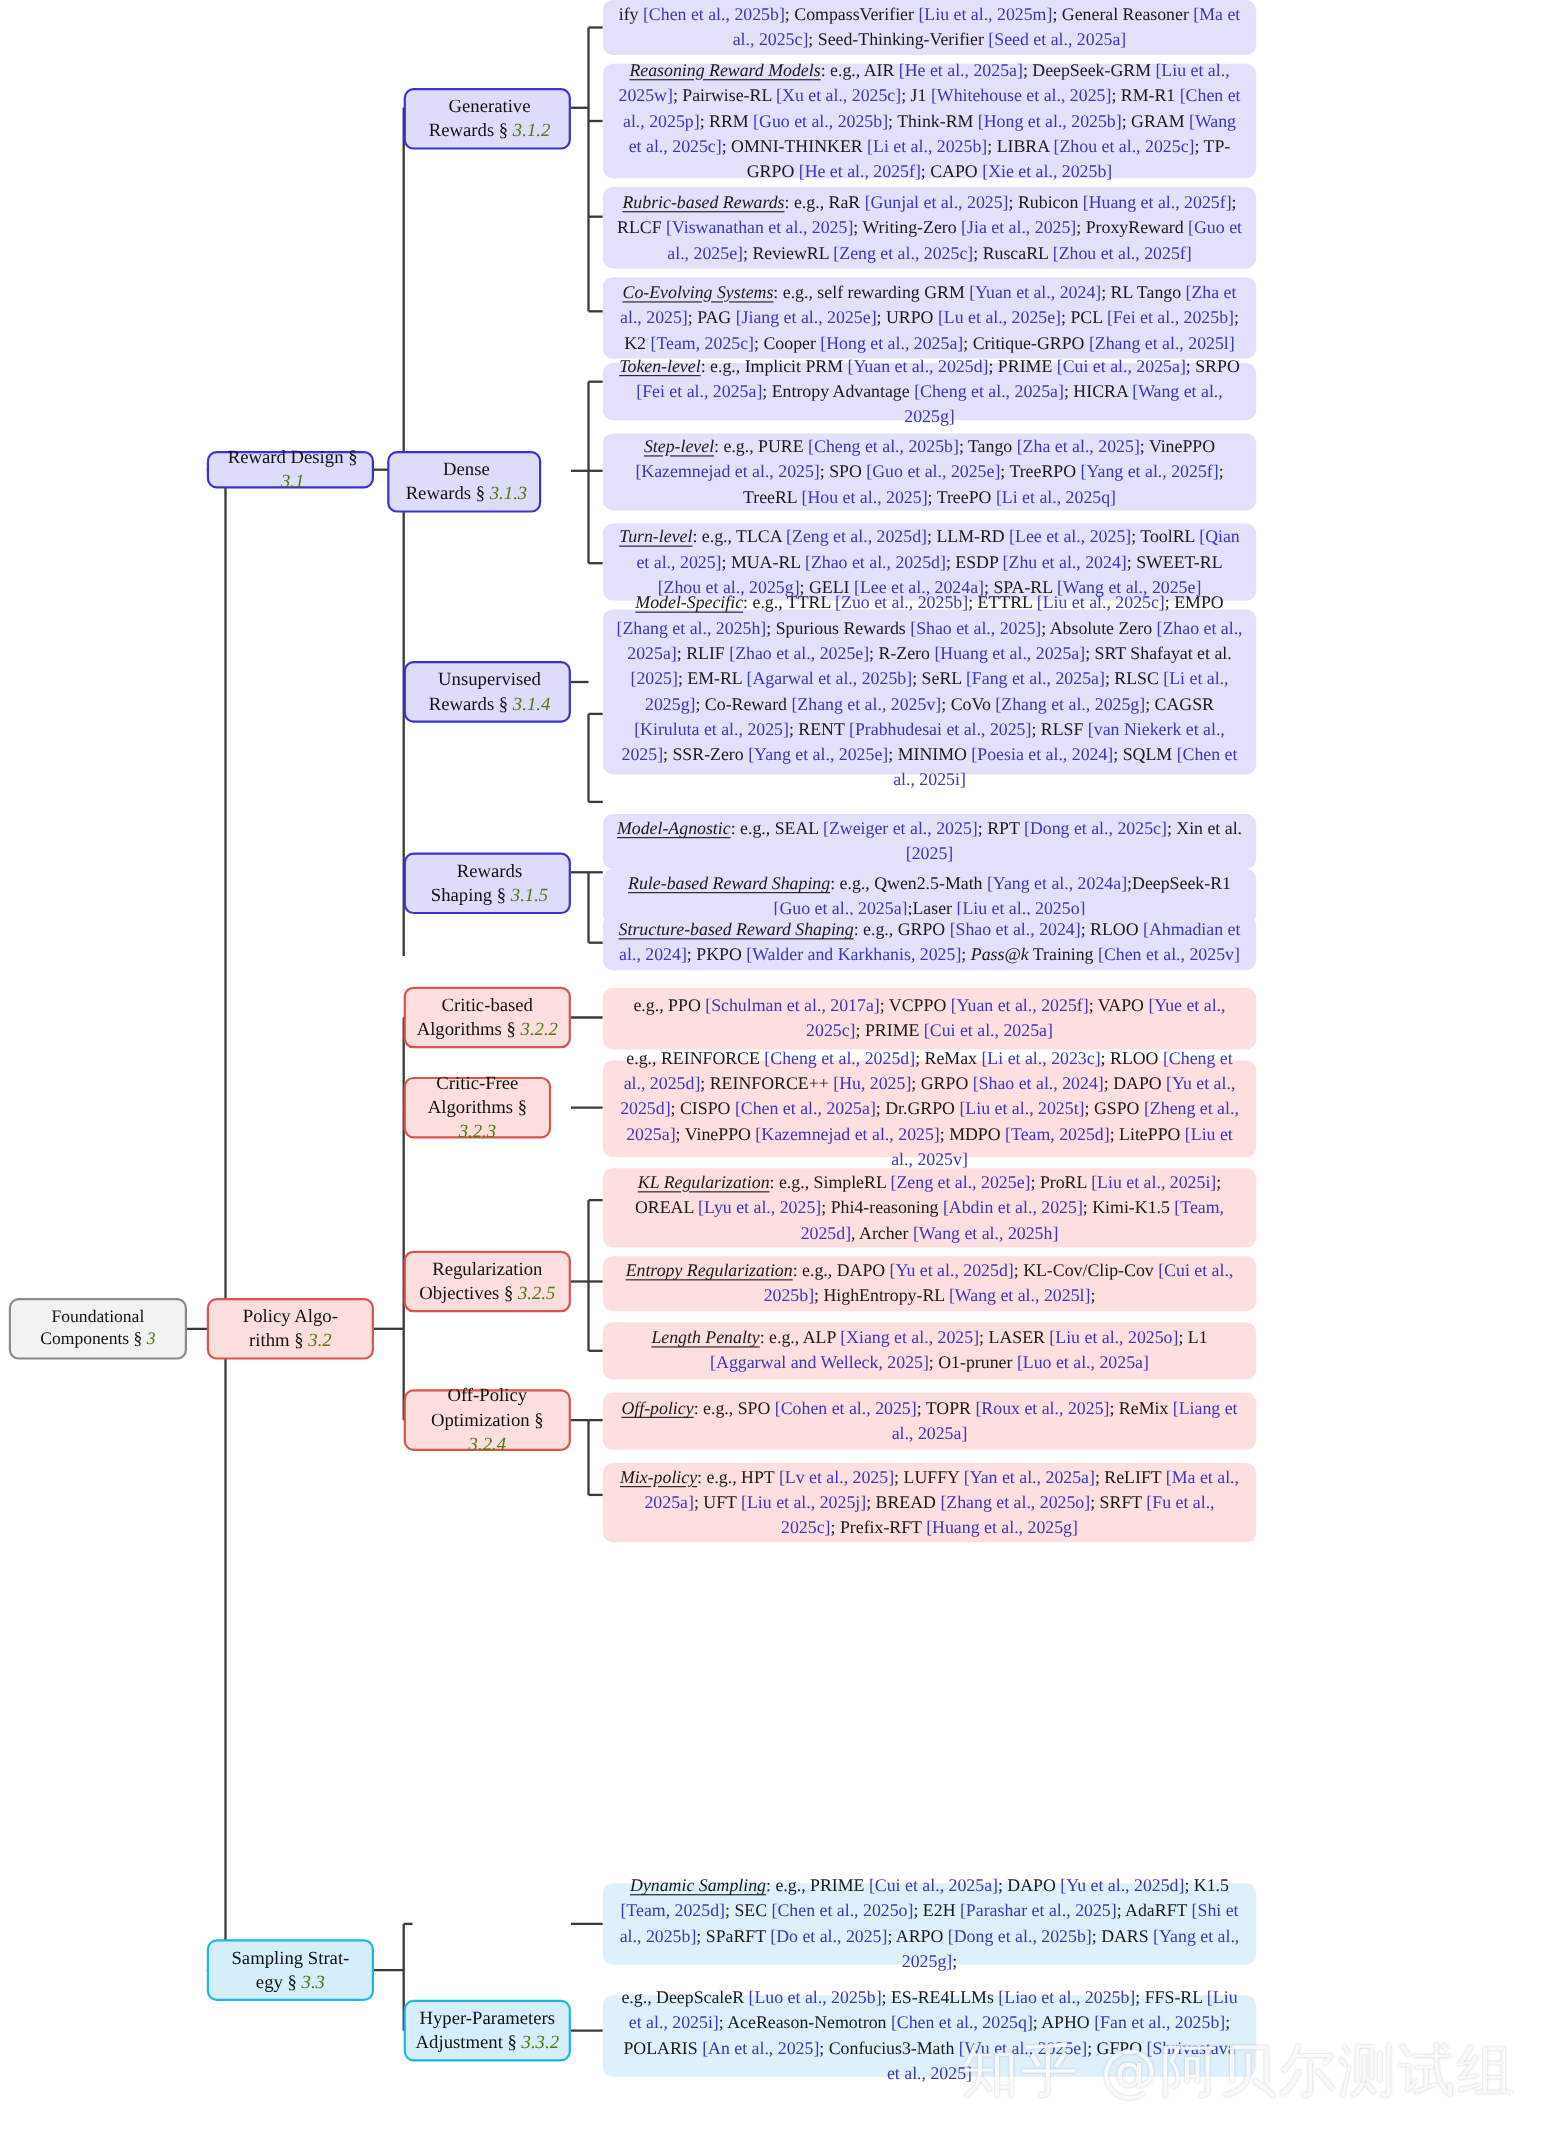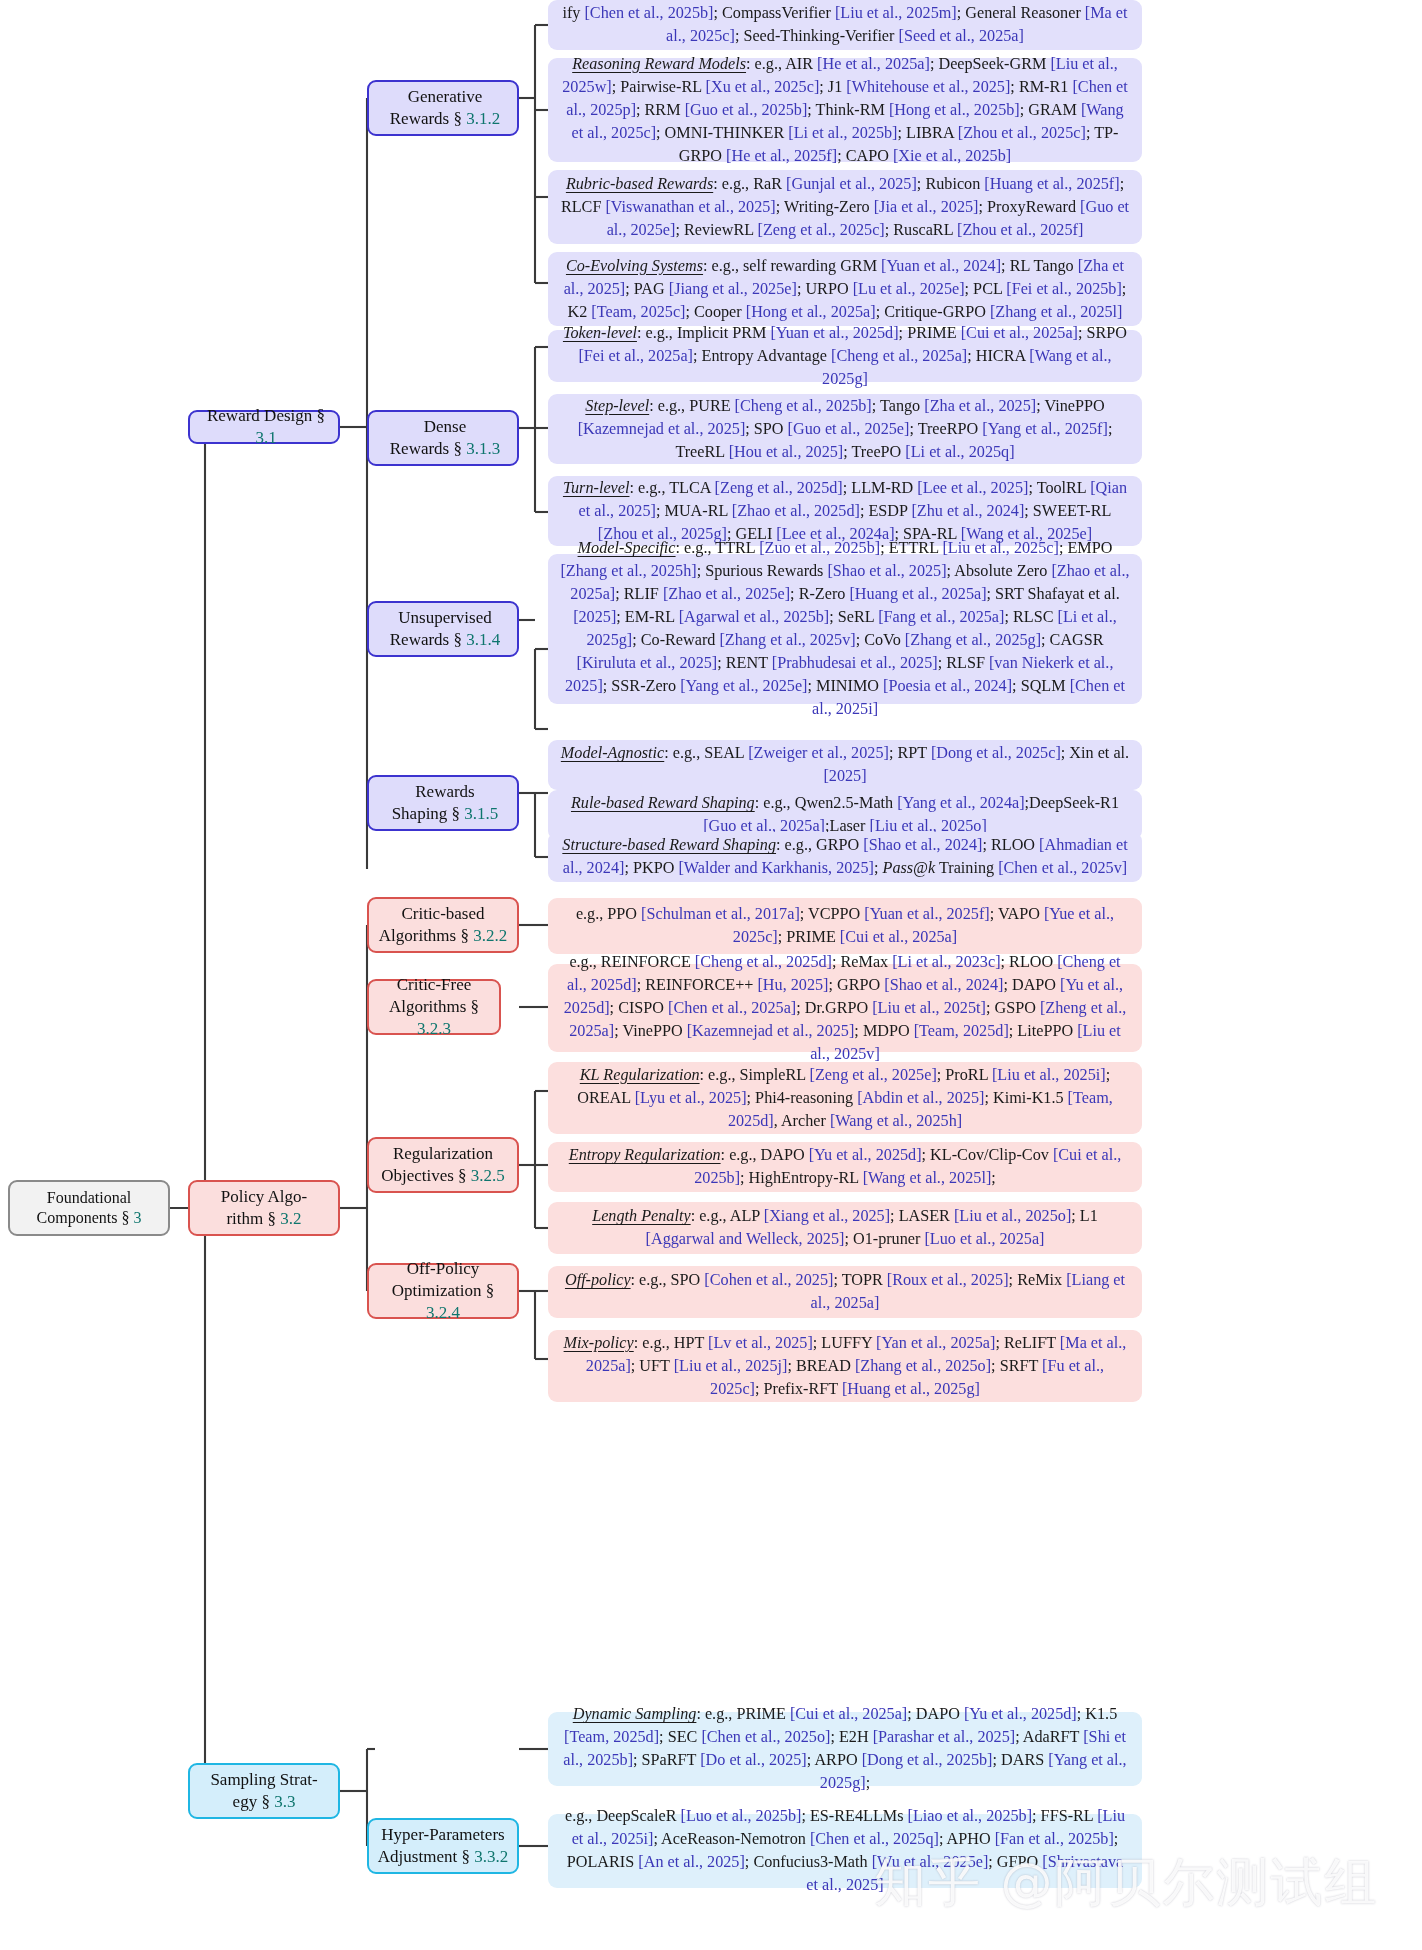--- a/index.html
+++ b/index.html
@@ -11,21 +11,21 @@
   #canvas{position:absolute;left:0;top:0;width:1422px;height:1950px;}
   svg.edges{position:absolute;left:0;top:0;width:1422px;height:1950px;pointer-events:none;}
 
   .node{
     position:absolute;box-sizing:border-box;
     display:flex;align-items:center;justify-content:center;
     text-align:center;border-radius:9px;line-height:1.28;
     padding:4px 8px;
   }
   .node .lbl{display:block;}
-  .sec{color:#0f766e;}
+  .sec{color:#4d7c0f;font-style:italic;}
 
   
   .n-root{background:#f2f2f2;border:2.2px solid #8a8a8a;font-size:16px;}
 
   
   .n-purple{background:#dedcfb;border:2.4px solid #3c33cf;font-size:17px;padding-left:12px;}
   .leaf-purple{background:#e2e0fb;border:none;border-radius:9px;}
 
   
   .n-red{background:#fbdedd;border:2.4px solid #d9534f;font-size:17px;}
@@ -165,21 +165,21 @@
     </span>
   </div>
 
   <div class="node n-purple" style="left:367px;top:80px;width:152px;height:56px;">
     <span class="lbl">
       <span>Generative</span><br>
       <span>Rewards § </span><span class="sec">3.1.2</span>
     </span>
   </div>
 
-  <div class="node n-purple" style="left:367px;top:410px;width:152px;height:56px;">
+  <div class="node n-purple" style="left:352px;top:410px;width:140px;height:56px;">
     <span class="lbl">
       <span>Dense</span><br>
       <span>Rewards § </span><span class="sec">3.1.3</span>
     </span>
   </div>
 
   <div class="node n-purple" style="left:367px;top:601px;width:152px;height:56px;">
     <span class="lbl">
       <span>Unsupervised</span><br>
       <span>Rewards § </span><span class="sec">3.1.4</span>

